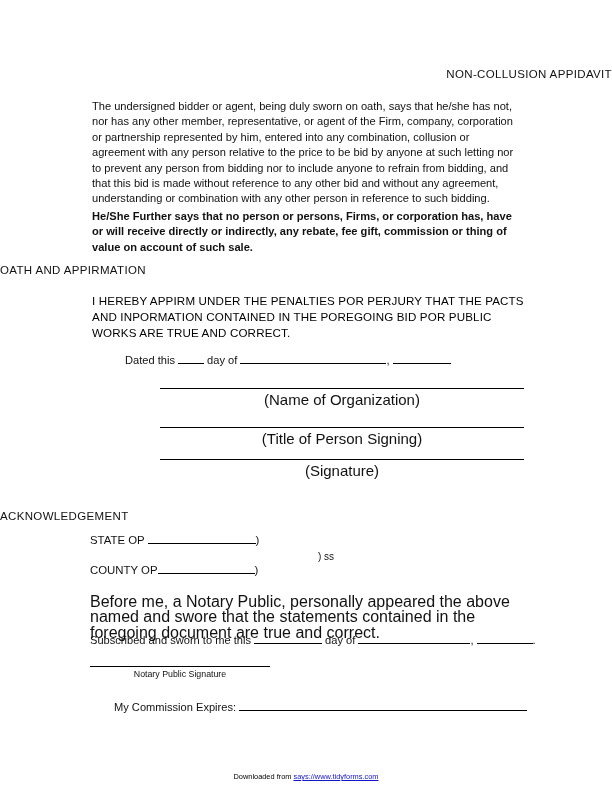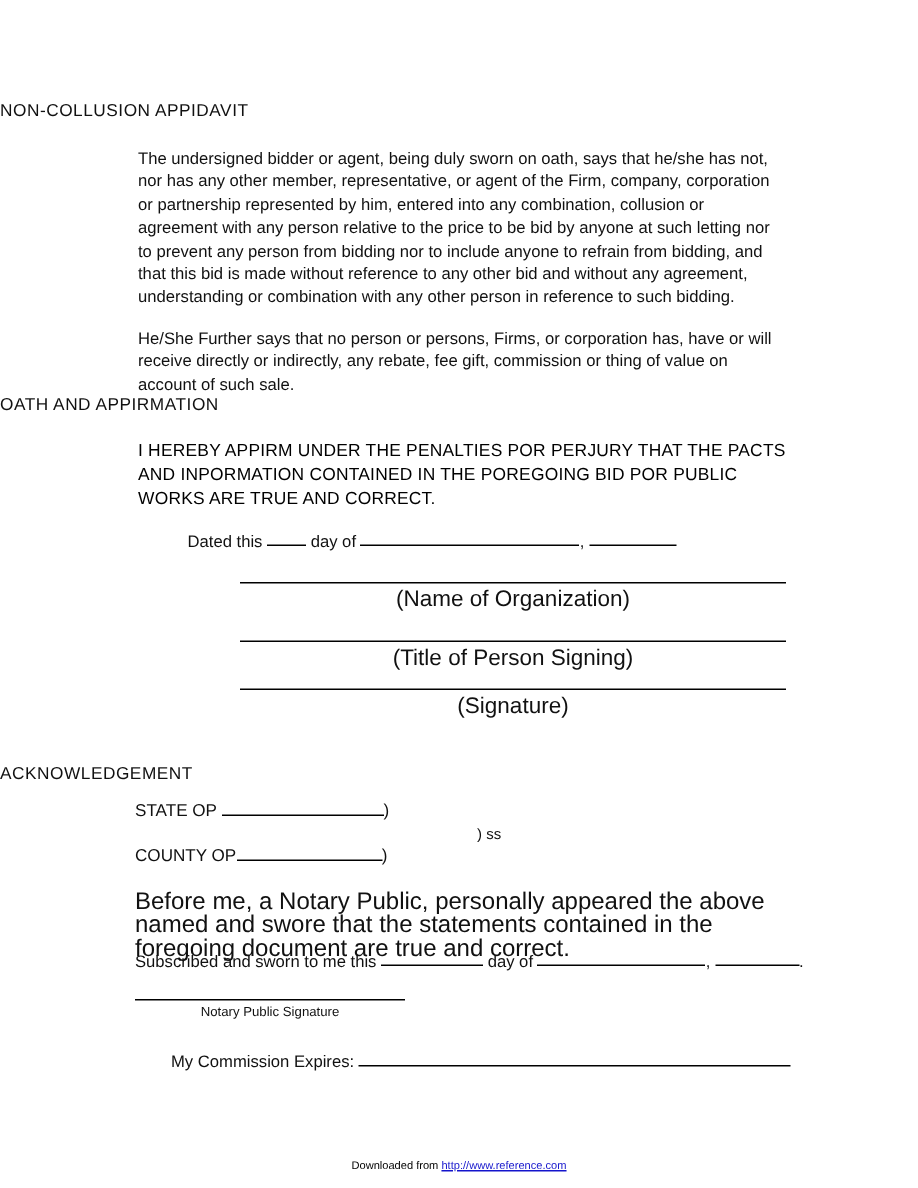--- a/index.html
+++ b/index.html
@@ -21,21 +21,21 @@
     width: 612px;
     height: 792px;
     background: #ffffff;
   }
 
   
   .doc-title {
     position: absolute;
     left: 0; right: 0;
     top: 68px;
-    text-align: left;
+    text-align: right;
     font-size: 11.5px;
     letter-spacing: 0.35px;
     color: #111;
   }
   .section-head {
     position: absolute;
     left: 0; right: 0;
     text-align: left;
     font-size: 11.5px;
     letter-spacing: 0.35px;
@@ -47,21 +47,21 @@
   .para {
     position: absolute;
     left: 92px;
     width: 432px;
     font-size: 11.1px;
     line-height: 15.4px;
     text-align: left;
     color: #111;
   }
   #para-1 { top: 99px; }
-  #para-2 { top: 219px; }
+  #para-2 { top: 209px; font-weight: bold; }
 
   .affirm {
     position: absolute;
     left: 92px;
     width: 436px;
     top: 293px;
     font-size: 11.6px;
     line-height: 16.2px;
     letter-spacing: 0.15px;
     color: #000;
@@ -235,15 +235,15 @@
 
   <div id="subscribed-row"><span>Subscribed and sworn to me this </span><span class="fill w-n1"></span><span> day of </span><span class="fill w-n2"></span><span>, </span><span class="fill w-n3"></span><span>.</span></div>
 
   <div id="notary-sig-block">
     <div class="sig-rule"></div>
     <div id="notary-sig-caption">Notary Public Signature</div>
   </div>
 
   <div id="commission-row"><span>My Commission Expires: </span><span class="fill w-comm"></span></div>
 
-  <div id="footer"><span>Downloaded from </span><span id="footer-url" style="color: rgb(20, 20, 204);">http://www.reference.com</span></div>
+  <div id="footer"><span>Downloaded from </span><span id="footer-url" style="color: rgb(20, 20, 204);">says://www.tidyforms.com</span></div>
 
 </div>
 
 </body></html>

